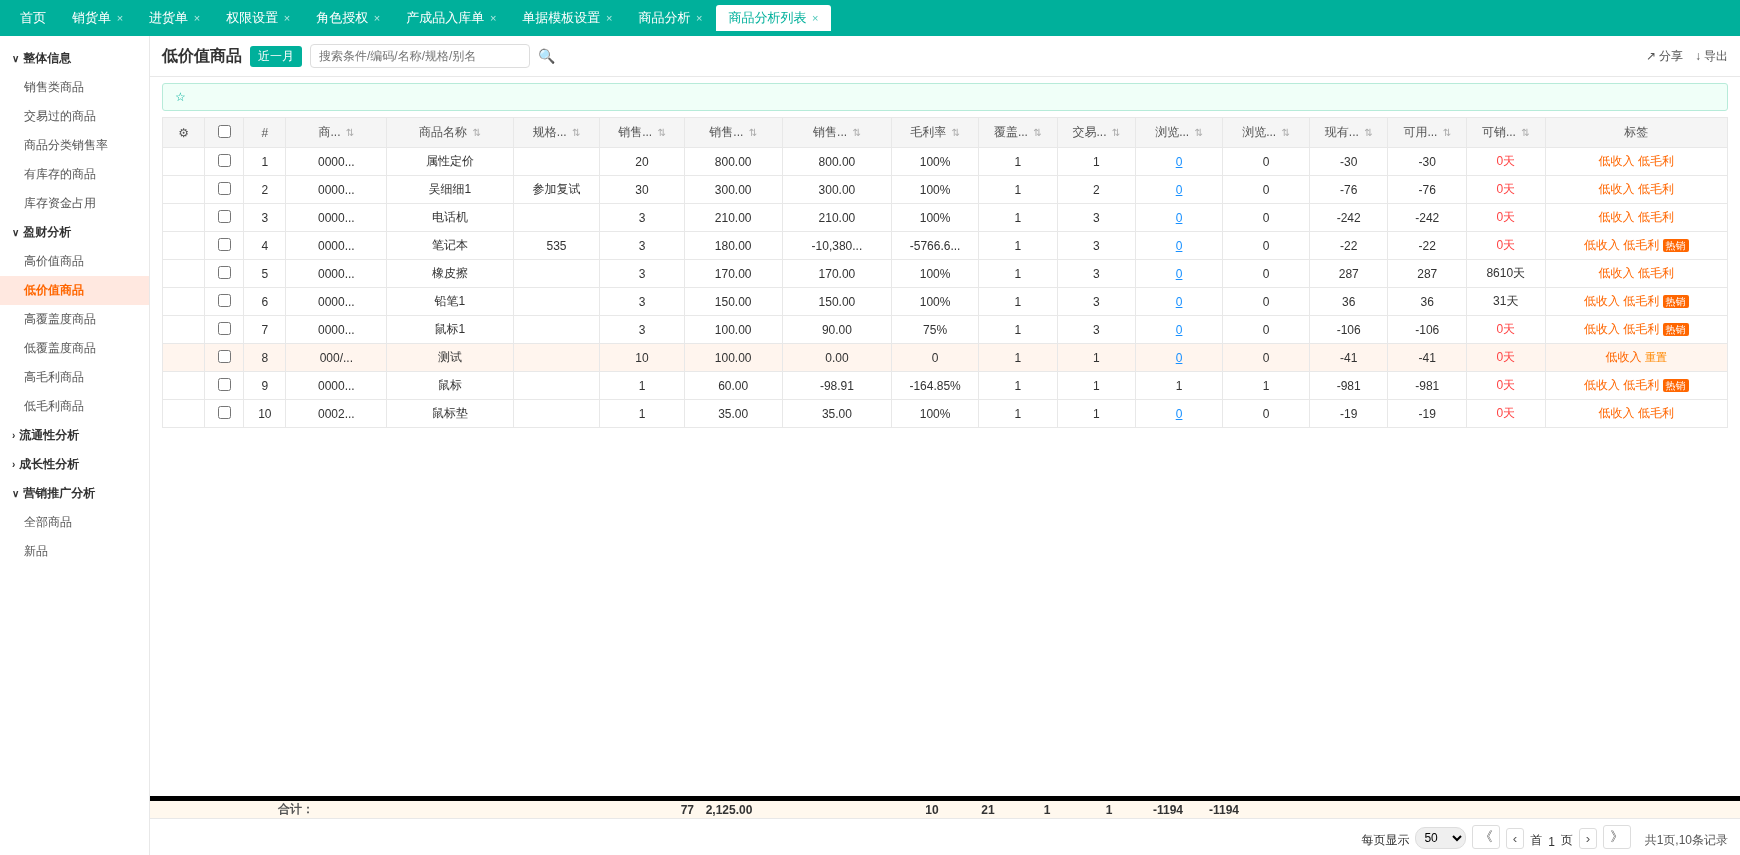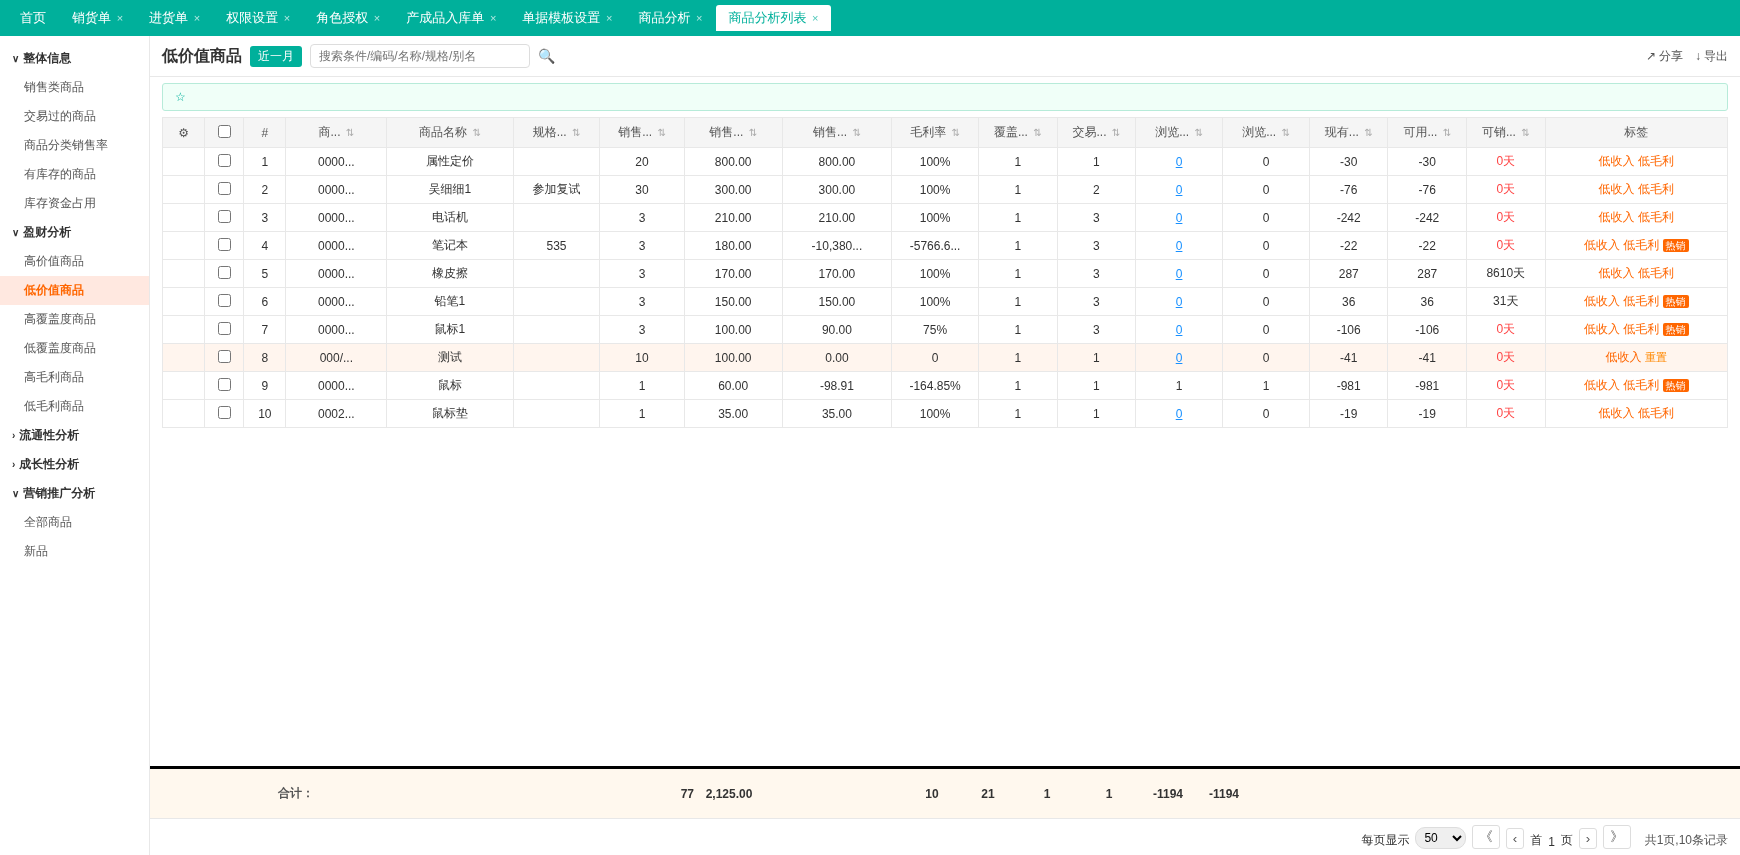--- a/index.html
+++ b/index.html
@@ -170,22 +170,22 @@
     .tag-hot { background: #ff6600; color: #fff; font-size: 10px; padding: 1px 3px; border-radius: 2px; }
     .tag-orange { color: #ff8800; font-size: 11px; }
     .link { color: #1890ff; text-decoration: underline; cursor: pointer; }
     .days-0 { color: #ff4444; }
     .days-positive { color: #333; }
     .checkbox-cell { width: 30px; }
 
     
     .footer-summary {
       background: #fff8ee;
-      border-top: 3px solid #000000;
-      padding: 16px 12px;
+      border-top: 5px solid #000000;
+      padding: 0 12px;
       display: flex;
       align-items: center;
       font-size: 12px;
       flex-shrink: 0;
       gap: 0;
       margin-top: 8px;
     }
     .summary-label { color: #555; width: 160px; text-align: right; padding-right: 8px; font-weight: bold; }
 
     

